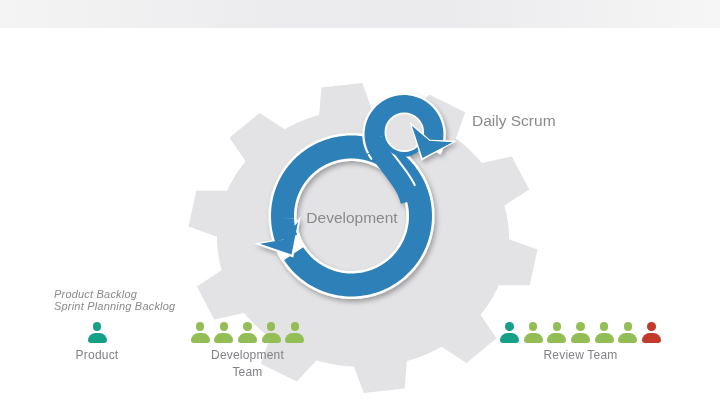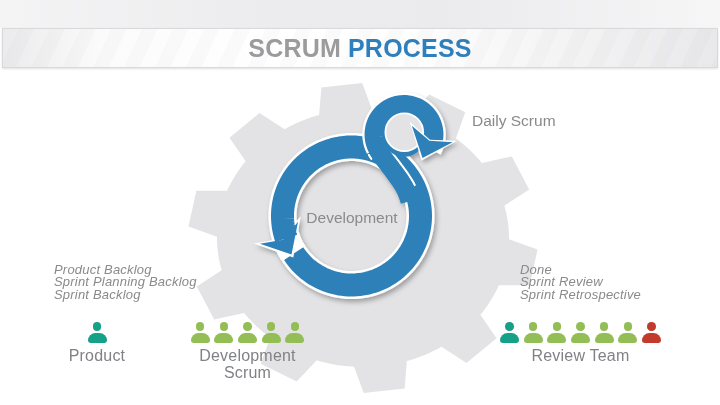--- a/index.html
+++ b/index.html
@@ -21,51 +21,48 @@
   .title .t1{color:#9b9b9d;}
   .title .t2{color:#2e7fbc;margin-left:7px;}
 
   
   svg.diagram{position:absolute;left:0;top:0;}
 
   .lbl{position:absolute;color:#8a8a8a;}
   .lbl-development{left:292px;top:209px;width:120px;text-align:center;font-size:15.5px;}
   .lbl-dailyscrum{left:472px;top:112px;font-size:15.5px;}
 
-  .notes{position:absolute;color:#8a8a8a;font-size:13px;font-style:italic;line-height:12.3px;letter-spacing:0.2px;}
+  .notes{position:absolute;color:#8a8a8a;font-size:11px;font-style:italic;line-height:12.3px;letter-spacing:0.2px;margin-top:24px;}
   .notes-left{left:54px;top:264px;}
   .notes-right{left:520px;top:264px;}
 
   
   .role{position:absolute;top:322px;text-align:center;}
   .members{display:flex;justify-content:center;gap:4.7px;}
   .person{position:relative;width:19px;height:21.4px;flex:0 0 auto;}
   .person .head{width:8.6px;height:8.6px;border-radius:50%;margin:0 auto;}
   .person .torso{position:absolute;bottom:0;left:0;width:19px;height:10.4px;
     border-radius:8px 8px 2.6px 2.6px;}
   .teal  .head,.teal  .torso{background:#17a088;}
   .green .head,.green .torso{background:#93be55;}
   .red   .head,.red   .torso{background:#c13a2b;}
-  .role-label{margin-top:4px;font-size:16px;line-height:17px;color:#818286;letter-spacing:0.2px;}
+  .role-label{margin-top:4px;font-size:12px;line-height:17px;color:#818286;letter-spacing:0.2px;}
 
   .role-product-owner{left:47px;width:100px;}
   .role-development-team{left:177px;width:141px;}
   .role-scrum-master{left:361px;width:140px;}
   .role-scrum-team{left:498px;width:165px;}
 </style>
 </head>
 <body>
 
 <div class="slide">
 
   <div class="top-strip"></div>
 
-  <div class="title-band">
-    <div class="title"><span class="t1">SCRUM</span><span class="t2">PROCESS</span></div>
-  </div>
 
   <svg class="diagram" width="720" height="405" viewBox="0 0 720 405">
     <defs>
       <filter id="loopshadow" x="-20%" y="-20%" width="140%" height="140%">
         <feDropShadow dx="2" dy="3" stdDeviation="2.6" flood-color="#000000" flood-opacity="0.3"></feDropShadow>
       </filter>
     </defs>
     <path d="M 284.55 129.20 L 287.26 127.72 L 290.00 126.28 L 292.78 124.90 L 295.58 123.58 L 298.43 122.30 L 301.30 121.09 L 304.20 119.92 L 307.13 118.82 L 310.08 117.77 L 313.07 116.78 L 316.07 115.85 L 319.10 114.97 L 321.40 87.44 L 362.24 83.00 L 371.91 109.24 L 371.91 109.24 L 375.09 109.44 L 378.26 109.71 L 381.43 110.03 L 384.58 110.42 L 387.73 110.86 L 390.86 111.37 L 393.98 111.94 L 397.08 112.56 L 400.17 113.25 L 403.24 114.00 L 406.30 114.80 L 409.33 115.67 L 429.26 94.54 L 465.24 112.21 L 455.87 138.46 L 455.87 138.46 L 458.30 140.27 L 460.69 142.13 L 463.04 144.04 L 465.33 145.99 L 467.58 147.99 L 469.78 150.02 L 471.92 152.10 L 474.02 154.22 L 476.06 156.38 L 478.05 158.58 L 479.98 160.82 L 481.86 163.09 L 511.81 156.44 L 529.20 189.46 L 504.35 205.70 L 504.35 205.70 L 505.11 208.43 L 505.81 211.18 L 506.44 213.94 L 507.00 216.71 L 507.49 219.49 L 507.91 222.28 L 508.27 225.08 L 508.55 227.88 L 508.77 230.69 L 508.91 233.50 L 508.99 236.31 L 508.99 239.13 L 537.52 249.49 L 529.67 285.25 L 498.84 285.28 L 498.84 285.28 L 497.64 287.89 L 496.38 290.47 L 495.05 293.03 L 493.66 295.56 L 492.21 298.06 L 490.69 300.54 L 489.12 302.99 L 487.49 305.40 L 485.79 307.79 L 484.04 310.14 L 482.23 312.45 L 480.36 314.73 L 496.57 338.15 L 466.48 363.00 L 441.45 346.80 L 441.45 346.80 L 438.74 348.28 L 436.00 349.72 L 433.22 351.10 L 430.42 352.42 L 427.57 353.70 L 424.70 354.91 L 421.80 356.08 L 418.87 357.18 L 415.92 358.23 L 412.93 359.22 L 409.93 360.15 L 406.90 361.03 L 404.60 388.56 L 363.76 393.00 L 354.09 366.76 L 354.09 366.76 L 350.91 366.56 L 347.74 366.29 L 344.57 365.97 L 341.42 365.58 L 338.27 365.14 L 335.14 364.63 L 332.02 364.06 L 328.92 363.44 L 325.83 362.75 L 322.76 362.00 L 319.70 361.20 L 316.67 360.33 L 296.74 381.46 L 260.76 363.79 L 270.13 337.54 L 270.13 337.54 L 267.70 335.73 L 265.31 333.87 L 262.96 331.96 L 260.67 330.01 L 258.42 328.01 L 256.22 325.98 L 254.08 323.90 L 251.98 321.78 L 249.94 319.62 L 247.95 317.42 L 246.02 315.18 L 244.14 312.91 L 214.19 319.56 L 196.80 286.54 L 221.65 270.30 L 221.65 270.30 L 220.89 267.57 L 220.19 264.82 L 219.56 262.06 L 219.00 259.29 L 218.51 256.51 L 218.09 253.72 L 217.73 250.92 L 217.45 248.12 L 217.23 245.31 L 217.09 242.50 L 217.01 239.69 L 217.01 236.87 L 188.48 226.51 L 196.33 190.75 L 227.16 190.72 L 227.16 190.72 L 228.36 188.11 L 229.62 185.53 L 230.95 182.97 L 232.34 180.44 L 233.79 177.94 L 235.31 175.46 L 236.88 173.01 L 238.51 170.60 L 240.21 168.21 L 241.96 165.86 L 243.77 163.55 L 245.64 161.27 L 229.43 137.85 L 259.52 113.00 L 284.55 129.20 Z" fill="#e3e3e5"></path>
     <g filter="url(#loopshadow)">
       <path d="M 374.87 151.08 L 377.45 152.07 L 379.99 153.16 L 382.48 154.35 L 384.93 155.64 L 387.31 157.02 L 389.65 158.50 L 391.92 160.08 L 394.12 161.74 L 396.26 163.49 L 398.33 165.32 L 400.32 167.24 L 402.23 169.23 L 404.06 171.30 L 405.81 173.44 L 407.47 175.64 L 409.04 177.92 L 410.52 180.25 L 411.90 182.64 L 413.19 185.08 L 414.37 187.58 L 415.46 190.12 L 416.45 192.70 L 417.33 195.32 L 418.10 197.97 L 418.77 200.65 L 419.33 203.35 L 419.78 206.08 L 420.13 208.82 L 420.36 211.57 L 420.48 214.33 L 420.49 217.09 L 420.39 219.85 L 420.18 222.61 L 419.86 225.35 L 419.43 228.08 L 418.90 230.79 L 418.25 233.47 L 417.50 236.13 L 416.64 238.76 L 415.68 241.34 L 414.61 243.89 L 413.44 246.40 L 412.18 248.85 L 410.81 251.25 L 409.36 253.60 L 407.80 255.88 L 406.16 258.11 L 404.43 260.26 L 402.62 262.34 L 400.72 264.35 L 398.75 266.28 L 396.70 268.13 L 394.58 269.90 L 392.39 271.58 L 390.13 273.17 L 387.81 274.67 L 385.43 276.08 L 383.00 277.39 L 380.52 278.60 L 377.99 279.71 L 375.42 280.72 L 372.81 281.63 L 370.16 282.43 L 367.49 283.12 L 364.79 283.71 L 362.07 284.19 L 359.33 284.55 L 356.58 284.81 L 353.83 284.96 L 351.06 285.00 L 348.30 284.93 L 345.55 284.74 L 342.80 284.45 L 340.07 284.05 L 337.35 283.53 L 334.66 282.91 L 332.00 282.19 L 329.36 281.35 L 326.77 280.41 L 324.21 279.37 L 321.69 278.23 L 319.23 276.99 L 316.81 275.65 L 314.45 274.21 L 312.15 272.68 L 309.91 271.06 L 307.74 269.35 L 305.64 267.56 L 303.62 265.68 L 301.67 263.73 L 299.80 261.69 L 298.01 259.59 L 296.31 257.41 L 294.70 255.17 L 293.17 252.86 L 291.74 250.50" fill="none" stroke="#ffffff" stroke-width="28"></path>
@@ -85,26 +82,20 @@
       <path d="M 422.50 158.00 L 411.84 125.65 L 429.43 140.85 L 452.64 142.13 Z" fill="#2e80b9"></path>
     </g>
   </svg>
 
   <div class="lbl lbl-development">Development</div>
   <div class="lbl lbl-dailyscrum">Daily Scrum</div>
 
   <div class="notes notes-left">
       <div>Product Backlog</div>
       <div>Sprint Planning Backlog</div>
-      <div>Sprint Backlog</div>
-    </div>
-  <div class="notes notes-right">
-      <div>Done</div>
-      <div>Sprint Review</div>
-      <div>Sprint Retrospective</div>
     </div>
 
   <div class="role role-product-owner">
     <div class="members">
         <div class="person teal">
           <div class="head"></div>
           <div class="torso"></div>
         </div>
       </div>
     <div class="role-label">
@@ -129,21 +120,21 @@
           <div class="head"></div>
           <div class="torso"></div>
         </div>
         <div class="person green">
           <div class="head"></div>
           <div class="torso"></div>
         </div>
       </div>
     <div class="role-label">
         <div>Development</div>
-        <div>Scrum</div>
+        <div>Team</div>
       </div>
   </div>
   <div class="role role-scrum-team">
     <div class="members">
         <div class="person teal">
           <div class="head"></div>
           <div class="torso"></div>
         </div>
         <div class="person green">
           <div class="head"></div>

